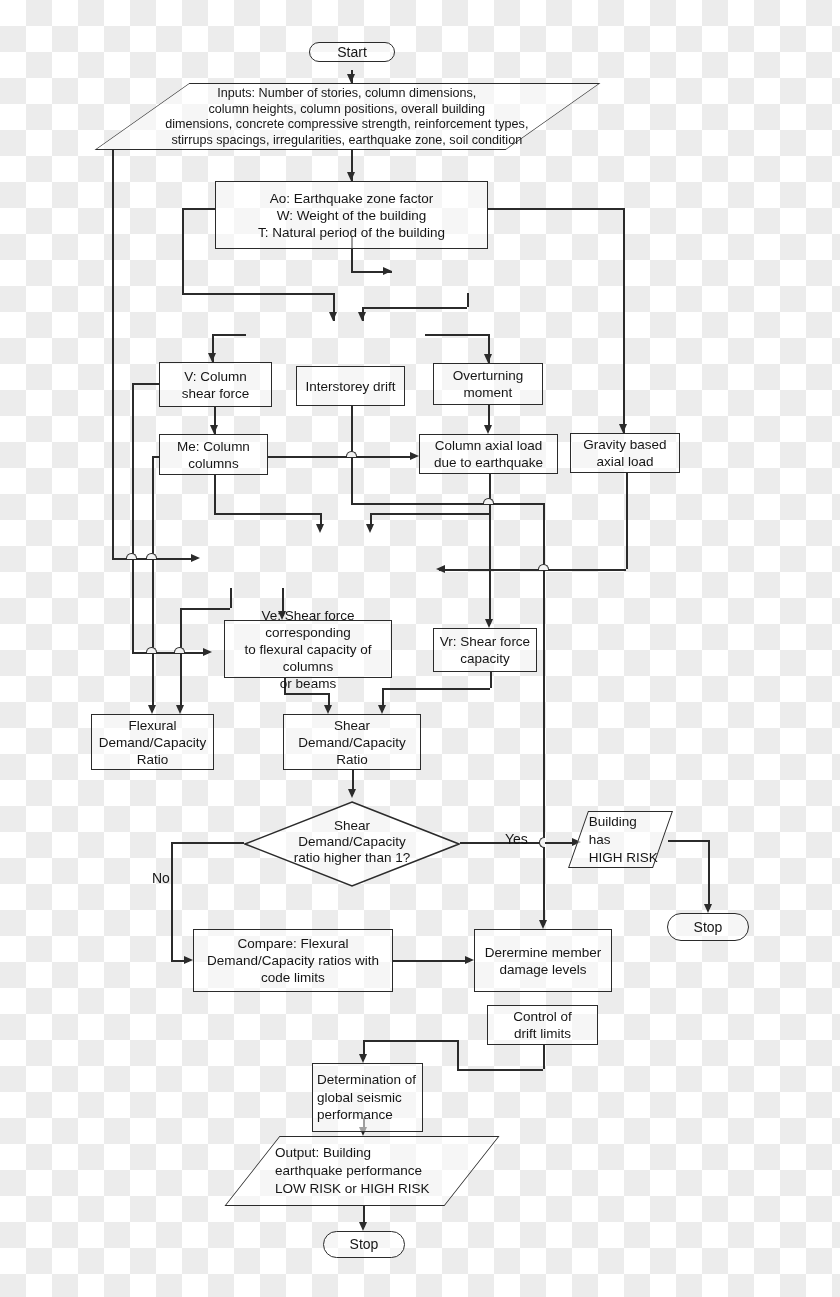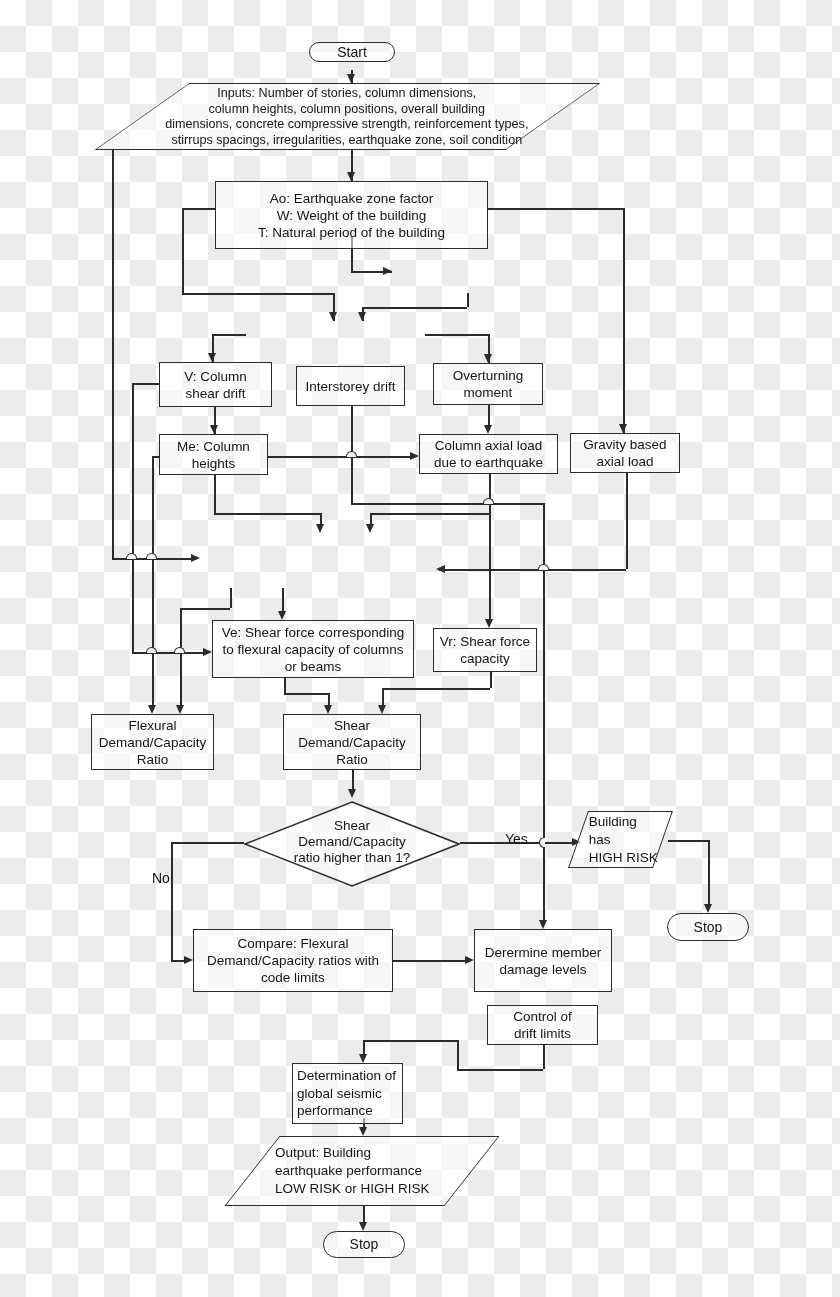--- a/index.html
+++ b/index.html
@@ -193,49 +193,49 @@
   <div class="node" style="left:215px;top:181px;width:273px;height:68px">
     <span>Ao: Earthquake zone factor
 W: Weight of the building
 T: Natural period of the building</span>
   </div>
 
 
 
   <div class="node" style="left:159px;top:362px;width:113px;height:45px">
     <span>V: Column
-shear drift</span>
+shear force</span>
   </div>
 
   <div class="node" style="left:296px;top:366px;width:109px;height:40px">
     <span>Interstorey drift</span>
   </div>
 
   <div class="node" style="left:433px;top:363px;width:110px;height:42px">
     <span>Overturning
 moment</span>
   </div>
 
   <div class="node" style="left:159px;top:434px;width:109px;height:41px">
     <span>Me: Column
-heights</span>
+columns</span>
   </div>
 
   <div class="node" style="left:419px;top:434px;width:139px;height:40px">
     <span>Column axial load
 due to earthquake</span>
   </div>
 
   <div class="node" style="left:570px;top:433px;width:110px;height:40px">
     <span>Gravity based
 axial load</span>
   </div>
 
 
-  <div class="node" style="left:212px;top:620px;width:202px;height:58px">
+  <div class="node" style="left:224px;top:620px;width:168px;height:58px">
     <span>Ve: Shear force corresponding
 to flexural capacity of columns
 or beams</span>
   </div>
 
   <div class="node" style="left:433px;top:628px;width:104px;height:44px">
     <span>Vr: Shear force
 capacity</span>
   </div>
 
@@ -279,21 +279,21 @@
   <div class="node" style="left:474px;top:929px;width:138px;height:63px">
     <span>Derermine member
 damage levels</span>
   </div>
 
   <div class="node" style="left:487px;top:1005px;width:111px;height:40px">
     <span>Control of
 drift limits</span>
   </div>
 
-  <div class="node left-text" style="left:292px;top:1063px;width:111px;height:61px;line-height:17.5px">
+  <div class="node left-text" style="left:312px;top:1063px;width:111px;height:69px;line-height:17.5px">
     <span style="padding-left:4px;text-align:left">Determination of
 global seismic
 performance</span>
   </div>
 
   <div class="node para left-text" style="left:252px;top:1136px;width:220px;height:70px;transform:skewX(-38.2deg);line-height:18px">
     <span class="inner" style="transform:skewX(38.2deg);padding-left:22px">Output: Building
 earthquake performance
 LOW RISK or HIGH RISK</span>
   </div>

